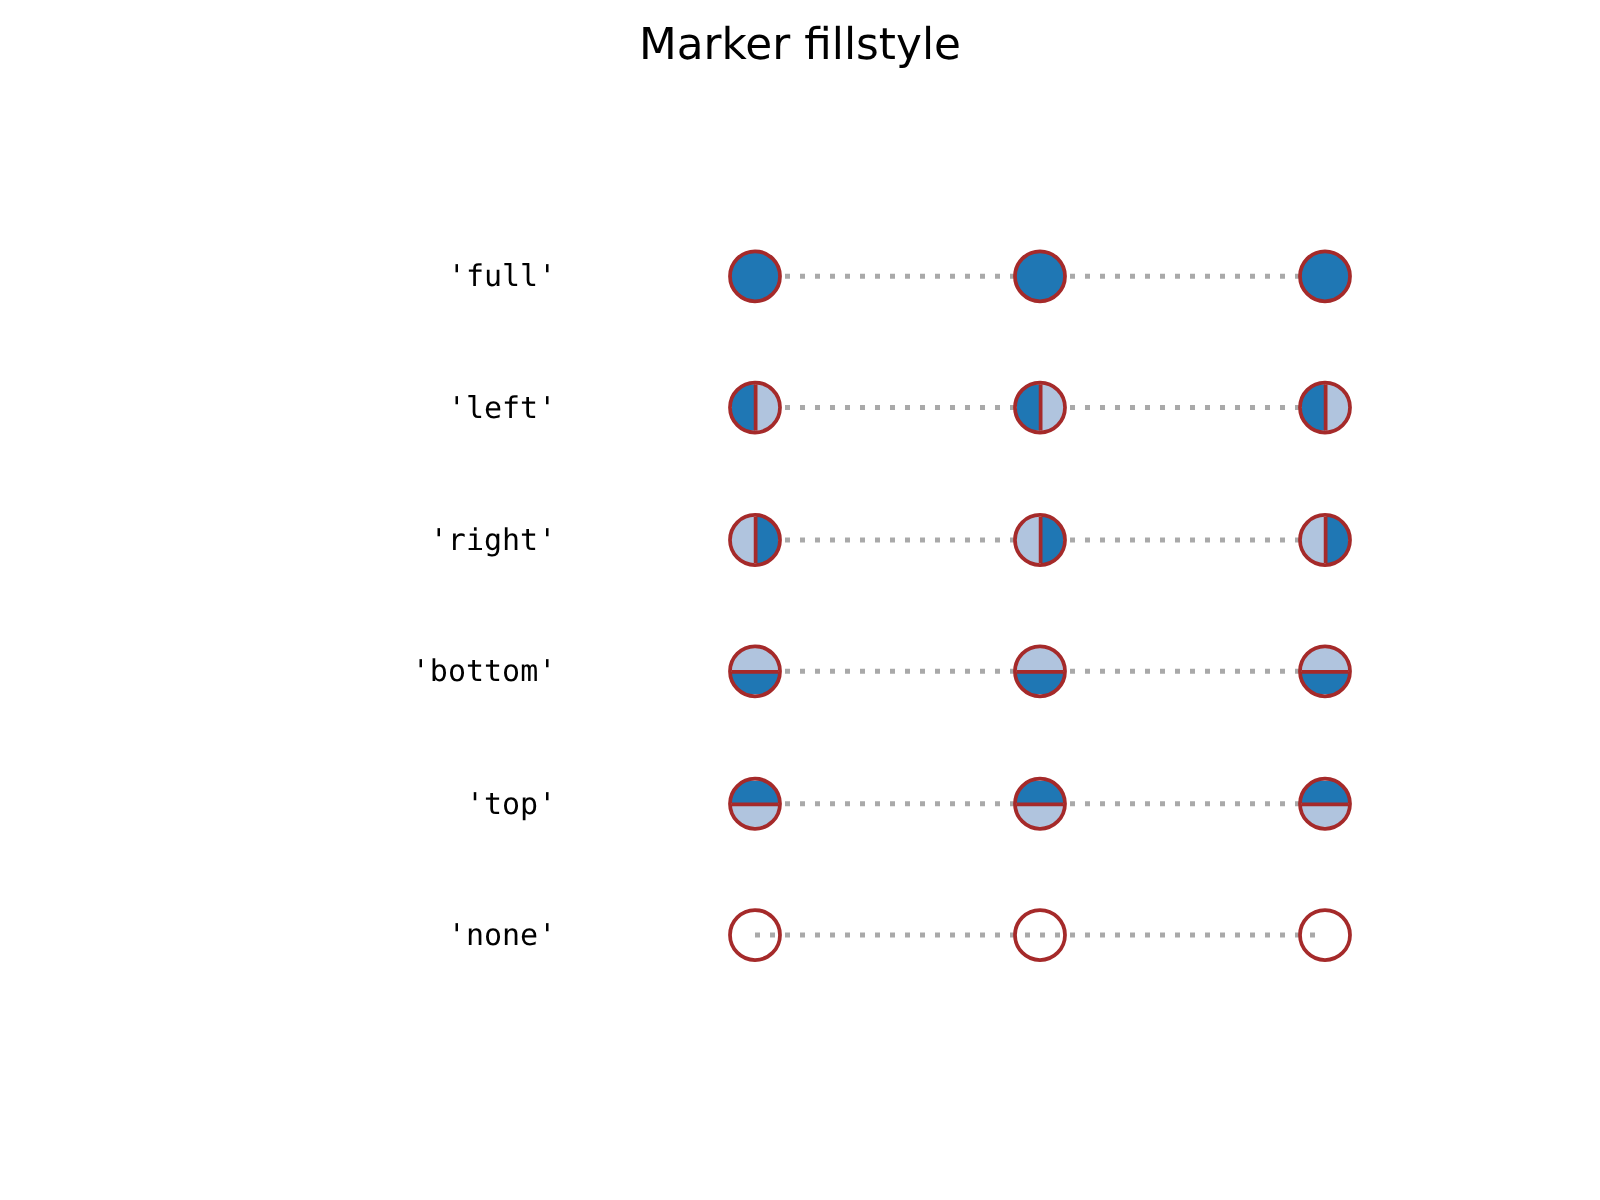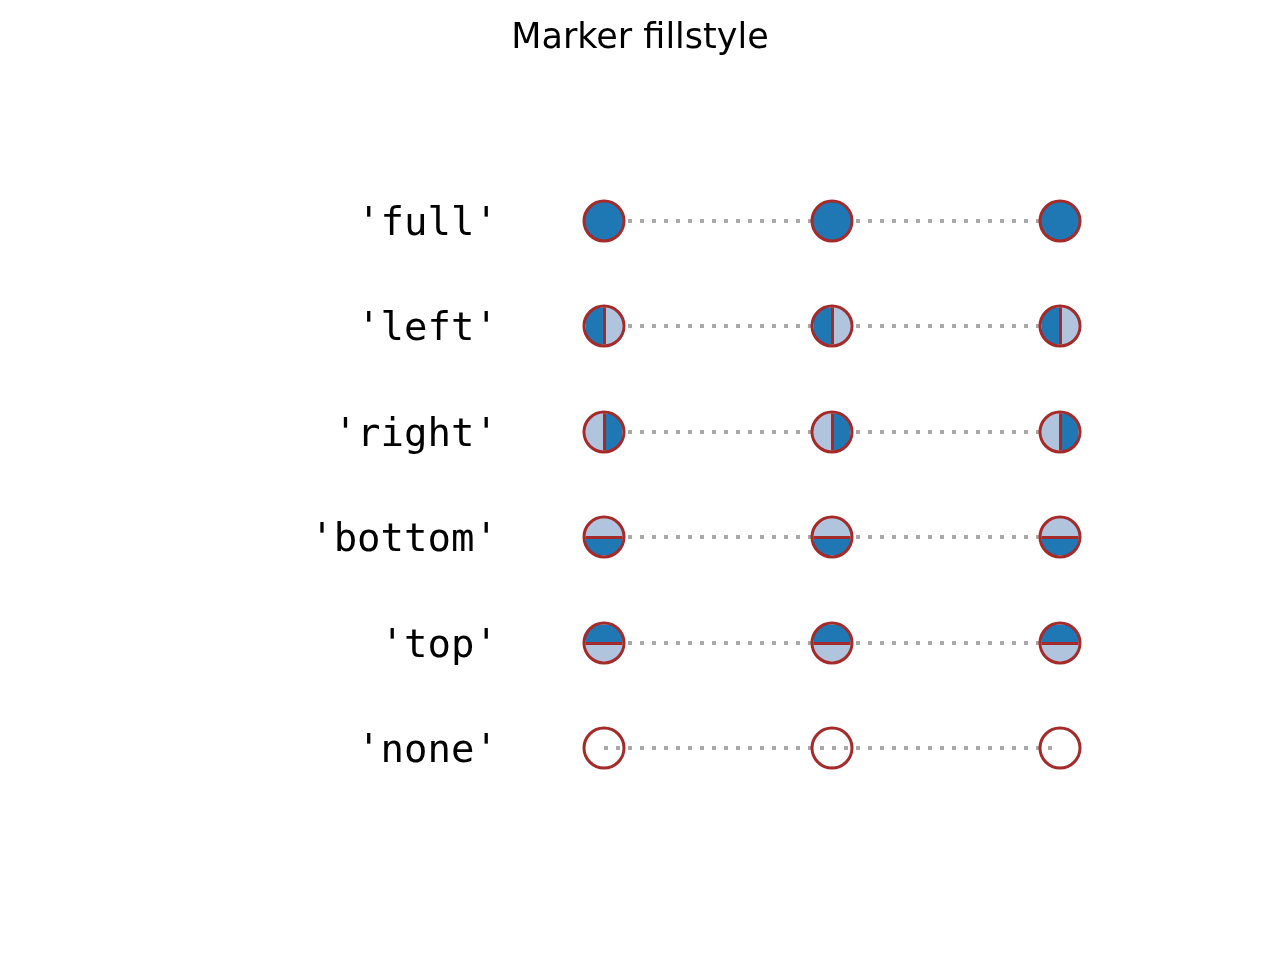--- a/index.html
+++ b/index.html
@@ -21,24 +21,24 @@
   }
   .row{position:absolute;left:0;width:100%;height:0;}
   .r1{top:221px}
   .r2{top:326px}
   .r3{top:432px}
   .r4{top:537px}
   .r5{top:643px}
   .r6{top:748px}
   .row-label{
     position:absolute;
-    right:782px;top:0;
+    right:835px;top:0;
     transform:translateY(-50%);
     font-family:"DejaVu Sans Mono", monospace;
-    font-size:39px;
+    font-size:24px;
     white-space:pre;
   }
   .dotline{
     position:absolute;
     left:604px;top:-2px;
     width:456px;height:4px;
     background-image:repeating-linear-gradient(
       to right,
       var(--line,#a9a9a9) 0 4px,
       transparent 4px 12px

